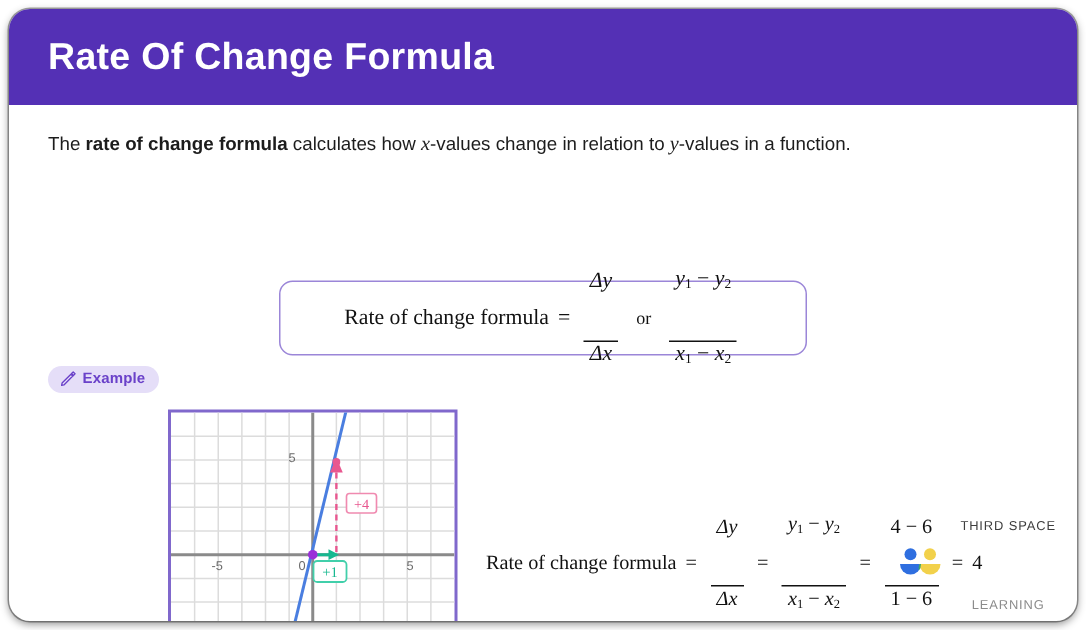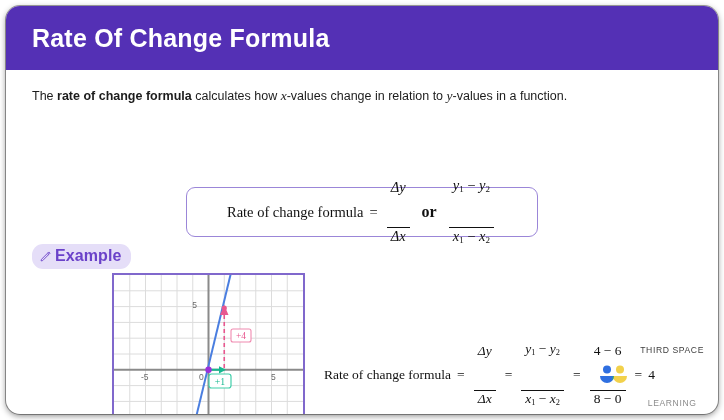--- a/index.html
+++ b/index.html
@@ -38,28 +38,28 @@
   }
   .mathserif{font-family:"Liberation Serif",serif; color:#111; white-space:nowrap;}
   .eqline{display:flex; align-items:center; font-size:14.5px;}
   .eqline .it{font-style:italic;}
   .op{margin:0 6px;}
   .frac{display:inline-flex; flex-direction:column; align-items:center; vertical-align:middle;
         margin:0 3px; line-height:1.05;gap:31px;}
   .frac .num{padding:0 4px 1px;}
   .frac .den{padding:1px 4px 0; border-top:1.1px solid #111;}
   sub{font-size:.62em; vertical-align:-.25em;}
-  .orword{font-family:"Liberation Serif",serif; font-style:normal; margin:4px 9px; font-size:16px;font-weight:bold;}
+  .orword{font-family:"Liberation Serif",serif; font-style:normal; margin:4px 9px; font-size:12px;}
 
   
   .example-row{position:absolute; left:26px; top:174px; display:flex; align-items:center;}
   .badge{
     display:inline-flex; align-items:center; gap:4px;
     background:#e5def8; color:#6a41c9; border-radius:11px;
-    padding:3px 9px 4px 8px; font-size:16px; font-weight:bold;
+    padding:3px 9px 4px 8px; font-size:10px; font-weight:bold;
     letter-spacing:.1px;
   }
   .badge svg{display:block;}
   .example-text{margin-left:11px; font-size:12.5px; color:#1c1c1c;}
 
   
   .graph{
     position:absolute; left:106px; top:203px; width:193px; height:194px;
     border:2.2px solid #8068cc; background:#fff; box-sizing:border-box;
   }
@@ -189,21 +189,21 @@
           <span class="num"><i>y</i><sub>1</sub>
             <span>−</span>
             <i>y</i><sub>2</sub></span>
           <span class="den"><i>x</i><sub>1</sub>
             <span>−</span>
             <i>x</i><sub>2</sub></span>
         </span>
         <span class="op">=</span>
         <span class="frac">
           <span class="num">4 − 6</span>
-          <span class="den">8 − 0</span>
+          <span class="den">1 − 6</span>
         </span>
         <span class="op">=</span>
         <span>4</span>
       </div>
     </div>
 
     <div class="logo">
       <svg width="36" height="25" viewBox="0 0 72 50">
         <circle cx="20" cy="11" r="8" fill="#2f6fe0"></circle>
         <circle cx="46" cy="11" r="8" fill="#f2d14b"></circle>

